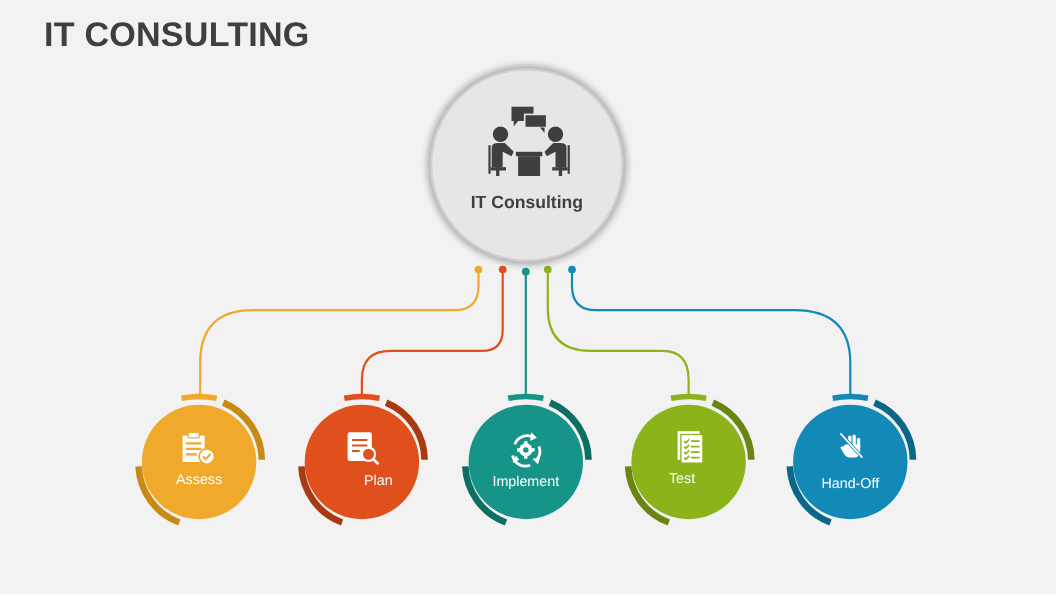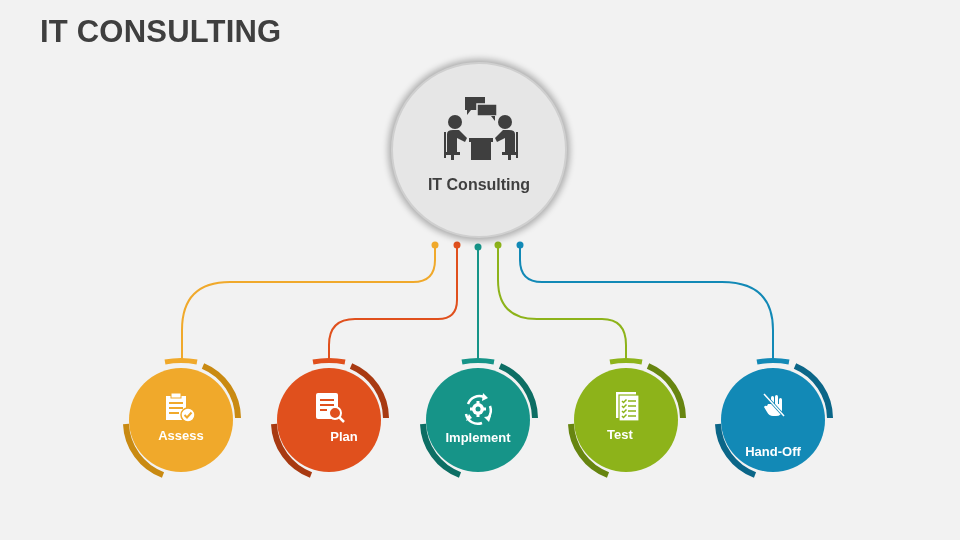--- a/index.html
+++ b/index.html
@@ -2,21 +2,21 @@
 <html><head>
 <meta charset="utf-8">
 <style>
   html,body{margin:0;padding:0;}
   body{width:960px;height:540px;background:#f2f2f2;position:relative;overflow:hidden;font-family:"Liberation Sans","DejaVu Sans",sans-serif;}
   .title{position:absolute;left:40px;top:14px;font-size:31px;font-weight:bold;color:#3f3f3f;letter-spacing:0.2px;}
   svg.canvas{position:absolute;left:0;top:0;}
   .hub{position:absolute;left:391px;top:62px;width:176px;height:176px;border-radius:50%;background:#e6e6e6;border:2px solid #cfcfcf;box-shadow:0 0 6px 3px rgba(0,0,0,0.28);box-sizing:border-box;}
   .hub-label{position:absolute;left:0;width:100%;top:112px;text-align:center;font-size:16px;font-weight:bold;color:#3f3f3f;}
   .hub-icon{position:absolute;left:50px;top:30px;}
-  .node-label{position:absolute;text-align:center;color:#fff;font-weight:bold;font-size:13px;width:120px;}
+  .node-label{position:absolute;text-align:center;color:#fff;font-weight:normal;font-size:13px;width:120px;}
   .node-icon{position:absolute;}
 </style>
 </head>
 <body>
 
 <div class="title">IT CONSULTING</div>
 
 <svg class="canvas" width="960" height="540" viewBox="0 0 960 540">
 
   <path d="M435,245 V260 Q435,282 413,282 H230 Q182,282 182,330 V360" fill="none" stroke="#f0a92b" stroke-width="2"></path>
@@ -148,13 +148,13 @@
 <svg class="node-icon" style="left:762px;top:392px" width="24" height="26" viewBox="0 0 24 26">
   <g fill="#fff">
     <rect x="9" y="4" width="3" height="10" rx="1.5"></rect>
       <rect x="13" y="3" width="3" height="11" rx="1.5"></rect>
       <rect x="17" y="6" width="3" height="10" rx="1.5"></rect>
     <path d="M6,12 L20,12 L20,18 Q20,24 14,24 L11,24 Q7,24 5,20 L2,15 Q3,13 5,14 Z"></path>
   </g>
   <line x1="2" y1="2" x2="22" y2="24" stroke="#1289b6" stroke-width="3"></line>
   <line x1="2" y1="2" x2="22" y2="24" stroke="#fff" stroke-width="1.5"></line>
 </svg>
-<div class="node-label" style="left:713px;top:444px">Hand-Off</div>
+<div class="node-label" style="left:713px;top:432px">Hand-Off</div>
 
 </body></html>

